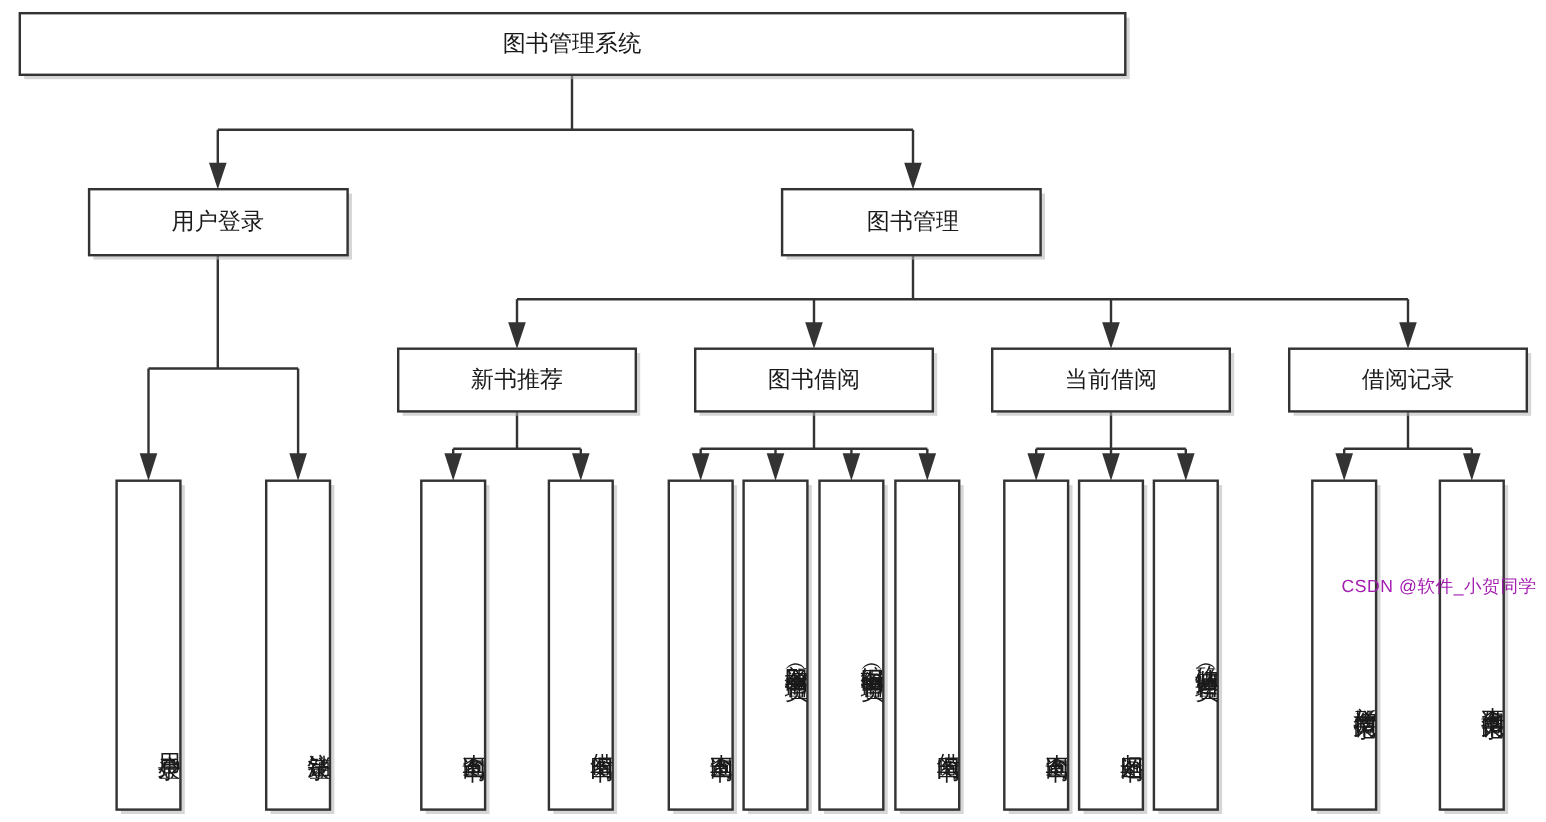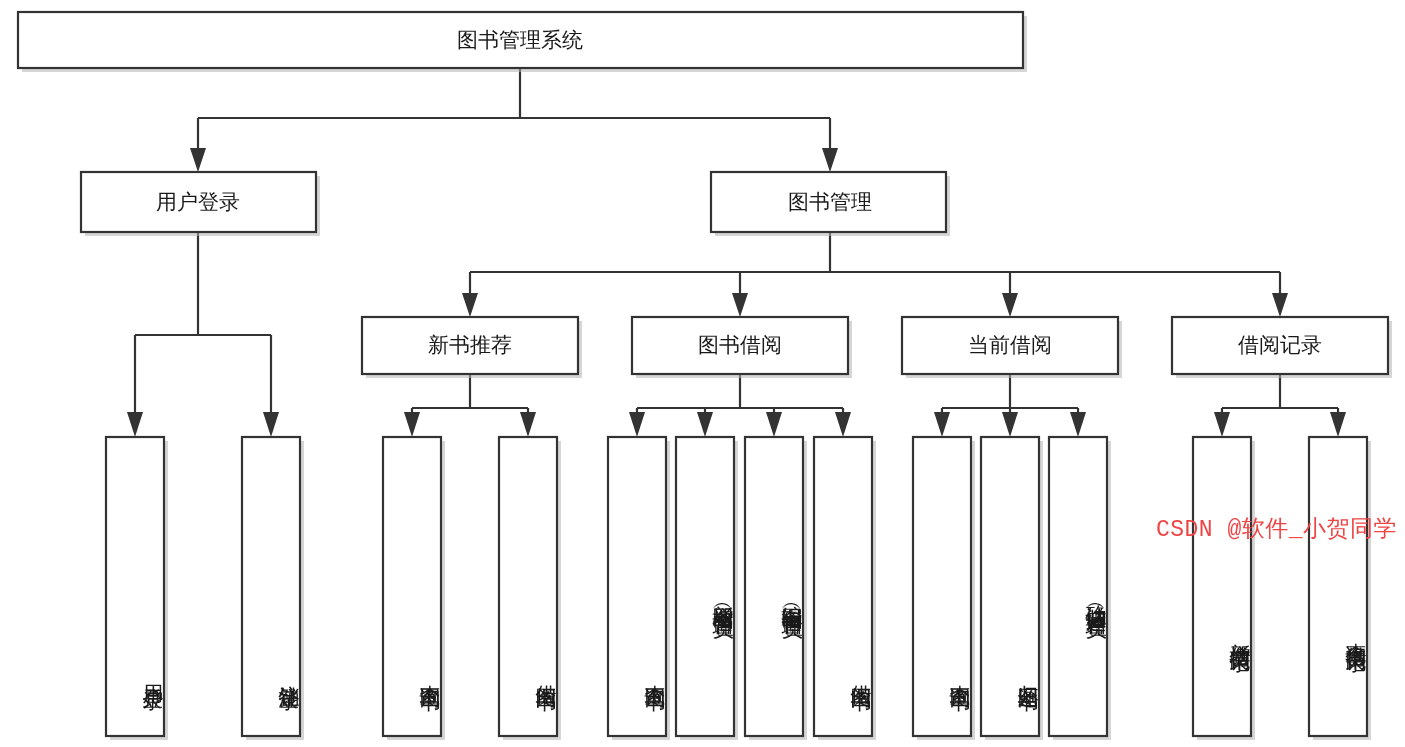--- a/index.html
+++ b/index.html
@@ -66,23 +66,23 @@
     letter-spacing: 2px;
     display: flex;
     align-items: flex-start;
     justify-content: center;
     pointer-events: none;
   }
   .watermark {
     position: absolute;
     right: 8px;
     bottom: 6px;
-    font-family: Liberation Mono, monospace;
-    font-size: 23px;
-    color: #ef4444;
+    font-family: Liberation Sans, sans-serif;
+    font-size: 16px;
+    color: #a21caf;
     letter-spacing: 0.5px;
     white-space: nowrap;
   }
 </style>
 </head>
 <body>
 
 <div id="diagram-root">
 
   <svg class="chart-svg" viewBox="0 0 1405 747" xmlns="http://www.w3.org/2000/svg">

